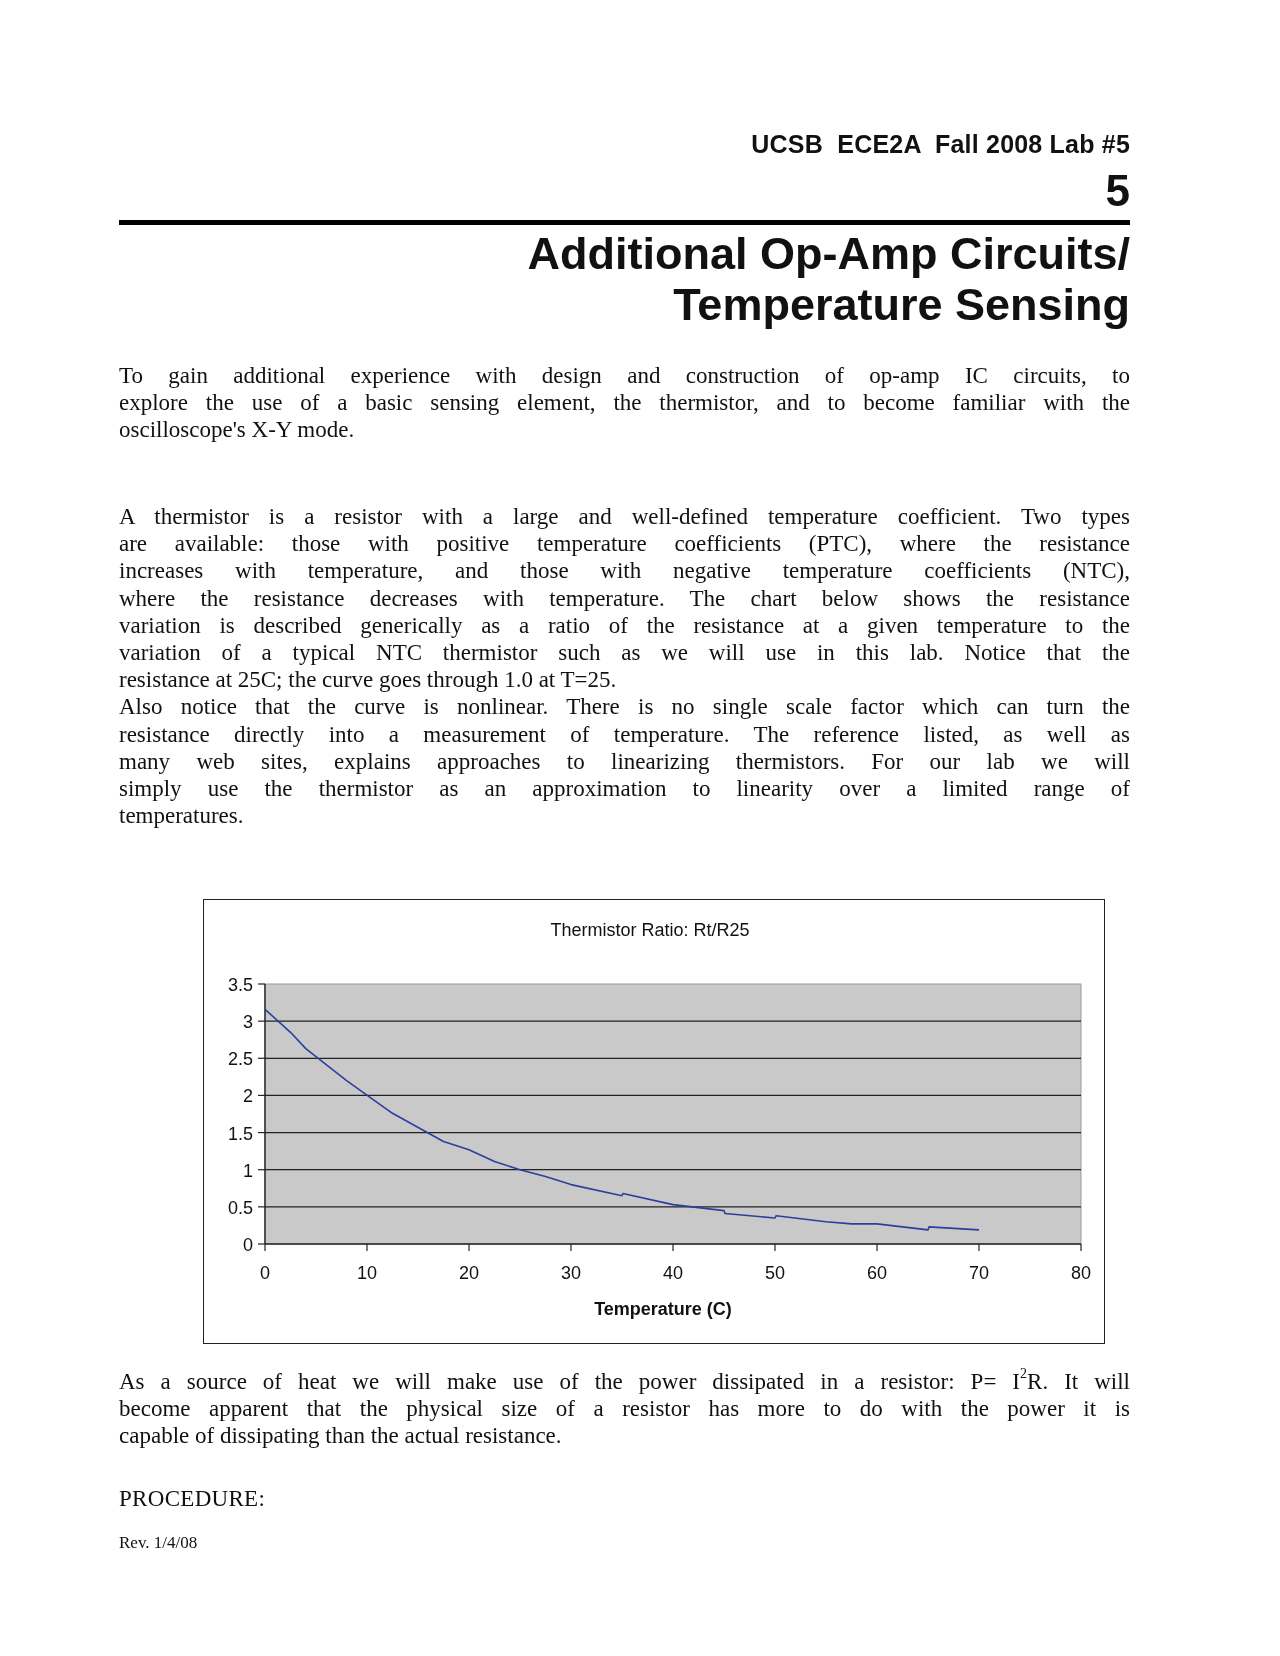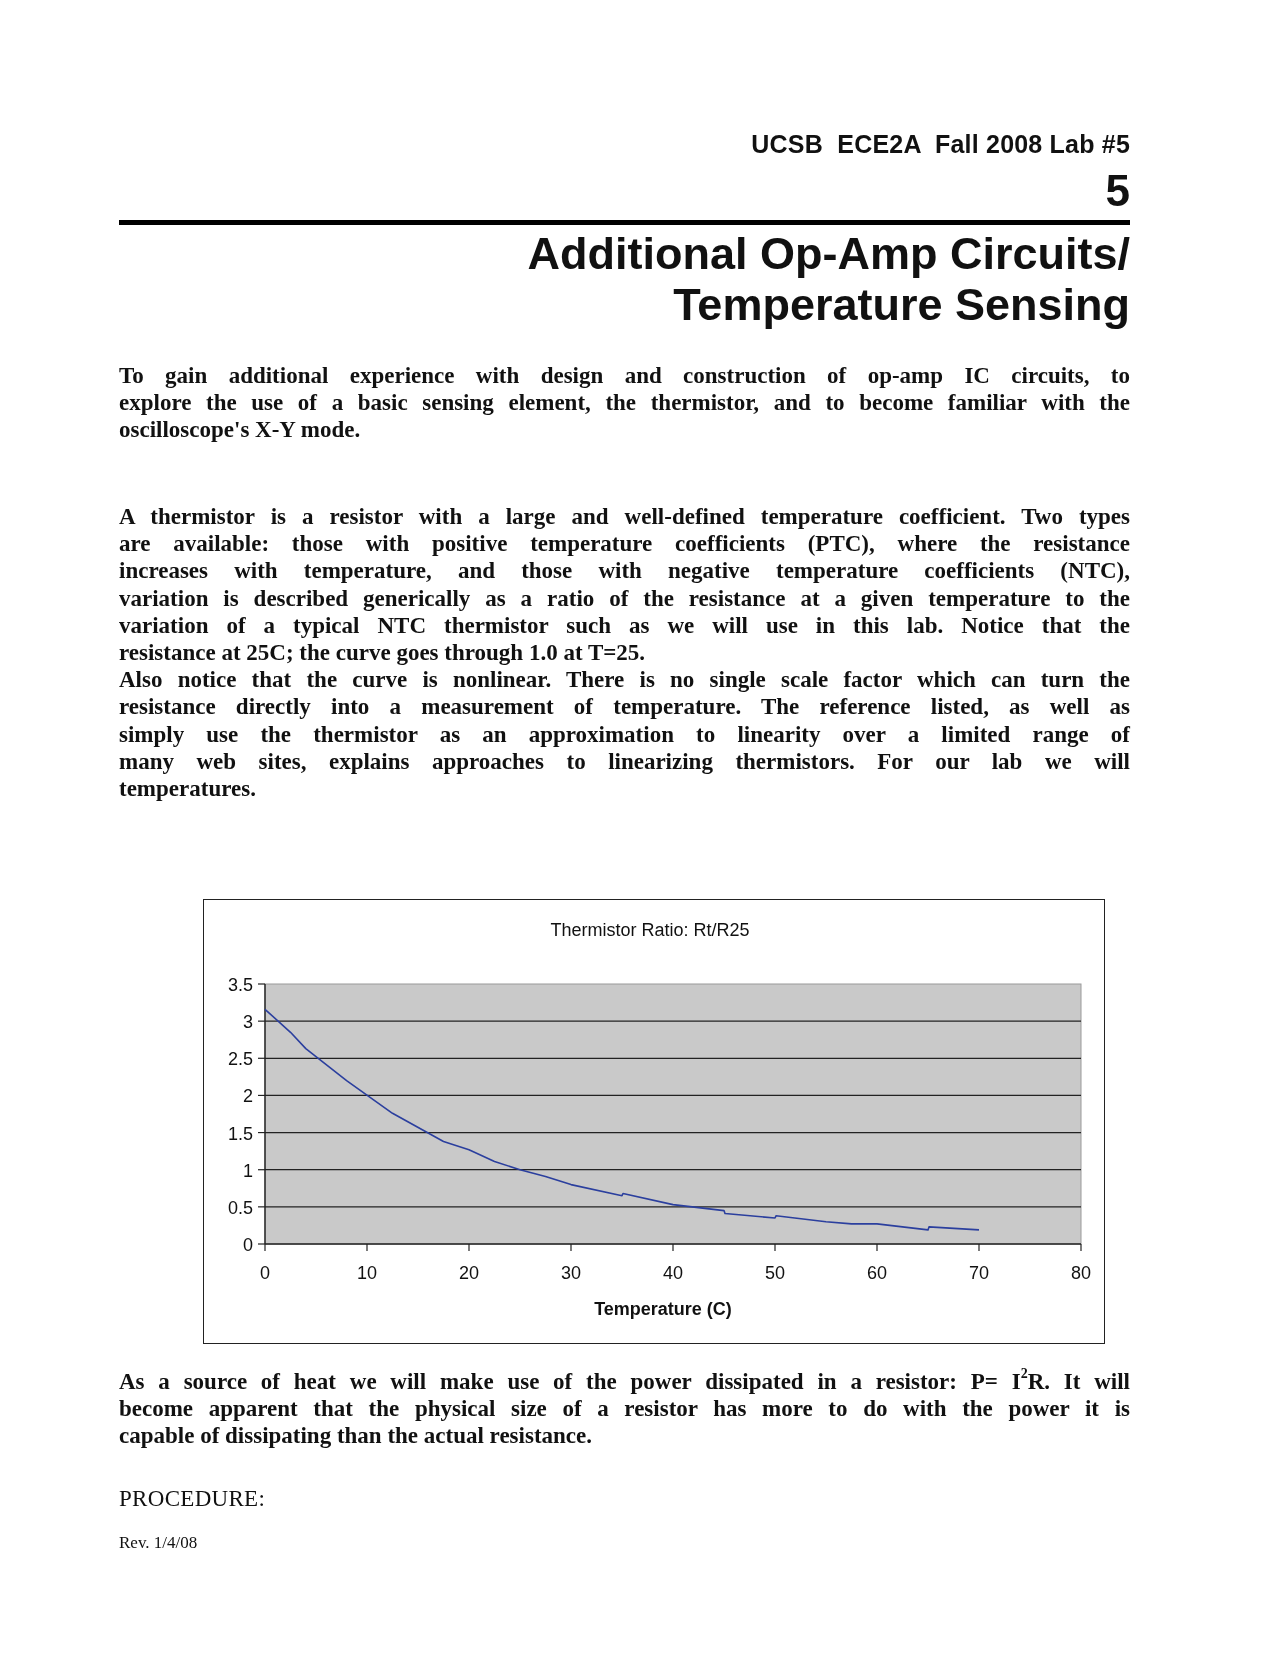--- a/index.html
+++ b/index.html
@@ -14,21 +14,21 @@
   .section { position: absolute; left: 0; width: 1011px; font-family: "Liberation Serif", serif; font-size: 23px; line-height: 27.2px; }
   .heading { font-size: 23px; letter-spacing: 0.3px; }
   .para { text-align: justify; text-align-last: left; }
   .para.full-justify { text-align-last: justify; }
   #objectives { top: 362px; }
   #background { top: 503px; }
   #heat { top: 1368px; }
   #procedure { top: 1485px; }
   #rev { position: absolute; left: 0; top: 1533px; font-family: "Liberation Serif", serif; font-size: 17px; }
   sup { font-size: 14px; line-height: 0; position: relative; top: -2px; vertical-align: super; }
-  .line { display: block; font-weight: bold; }
+  .line { display: block; }
   
   #chart-box { position: absolute; left: 203px; top: 899px; width: 902px; height: 445px; border: 1.5px solid #222; box-sizing: border-box; background: #fff; }
   #chart-svg { position: absolute; left: 0; top: 0; }
 </style>
 </head>
 <body>
 
 <div class="page">
   <div class="hdr-line" id="course" style="white-space: pre;">UCSB  ECE2A  Fall 2008 Lab #5</div>
   <div class="hdr-line" id="labnum">5</div>
@@ -39,27 +39,28 @@
   <div class="section" id="objectives">
     <div class="para full-justify line">To gain additional experience with design and construction of op-amp IC circuits, to</div>
     <div class="para full-justify line">explore the use of a basic sensing element, the thermistor, and to become familiar with the</div>
     <div class="para line">oscilloscope's X-Y mode.</div>
   </div>
 
   <div class="section" id="background">
     <div class="para full-justify line">A thermistor is a resistor with a large and well-defined temperature coefficient.  Two types</div>
     <div class="para full-justify line">are available: those with positive temperature coefficients (PTC), where the resistance</div>
     <div class="para full-justify line">increases with temperature, and those with negative temperature coefficients (NTC),</div>
+    <div class="para full-justify line">where the resistance decreases with temperature.  The chart below shows the resistance</div>
     <div class="para full-justify line">variation is described generically as a ratio of the resistance at a given temperature to the</div>
     <div class="para full-justify line">variation of a typical NTC thermistor such as we will use in this lab.  Notice that the</div>
     <div class="para line">resistance at 25C;  the curve goes through 1.0 at T=25.</div>
     <div class="para full-justify line">Also notice that the curve is nonlinear.  There is no single scale factor which can turn the</div>
     <div class="para full-justify line">resistance directly into a measurement of temperature.  The reference listed, as well as</div>
+    <div class="para full-justify line">many web sites, explains approaches to linearizing thermistors.  For our lab we will</div>
     <div class="para full-justify line">simply use the thermistor as an approximation to linearity over a limited range of</div>
-    <div class="para full-justify line">many web sites, explains approaches to linearizing thermistors.  For our lab we will</div>
     <div class="para line">temperatures.</div>
   </div>
 
   <div class="section" id="heat">
     <div class="para full-justify line"><span>As a source of heat we will make use of the power dissipated in a resistor: P= I</span><sup>2</sup><span>R.  It will</span></div>
     <div class="para full-justify line">become apparent that the physical size of a resistor has more to do with the power it is</div>
     <div class="para line">capable of dissipating than the actual resistance.</div>
   </div>
 
   <div class="section" id="procedure">

